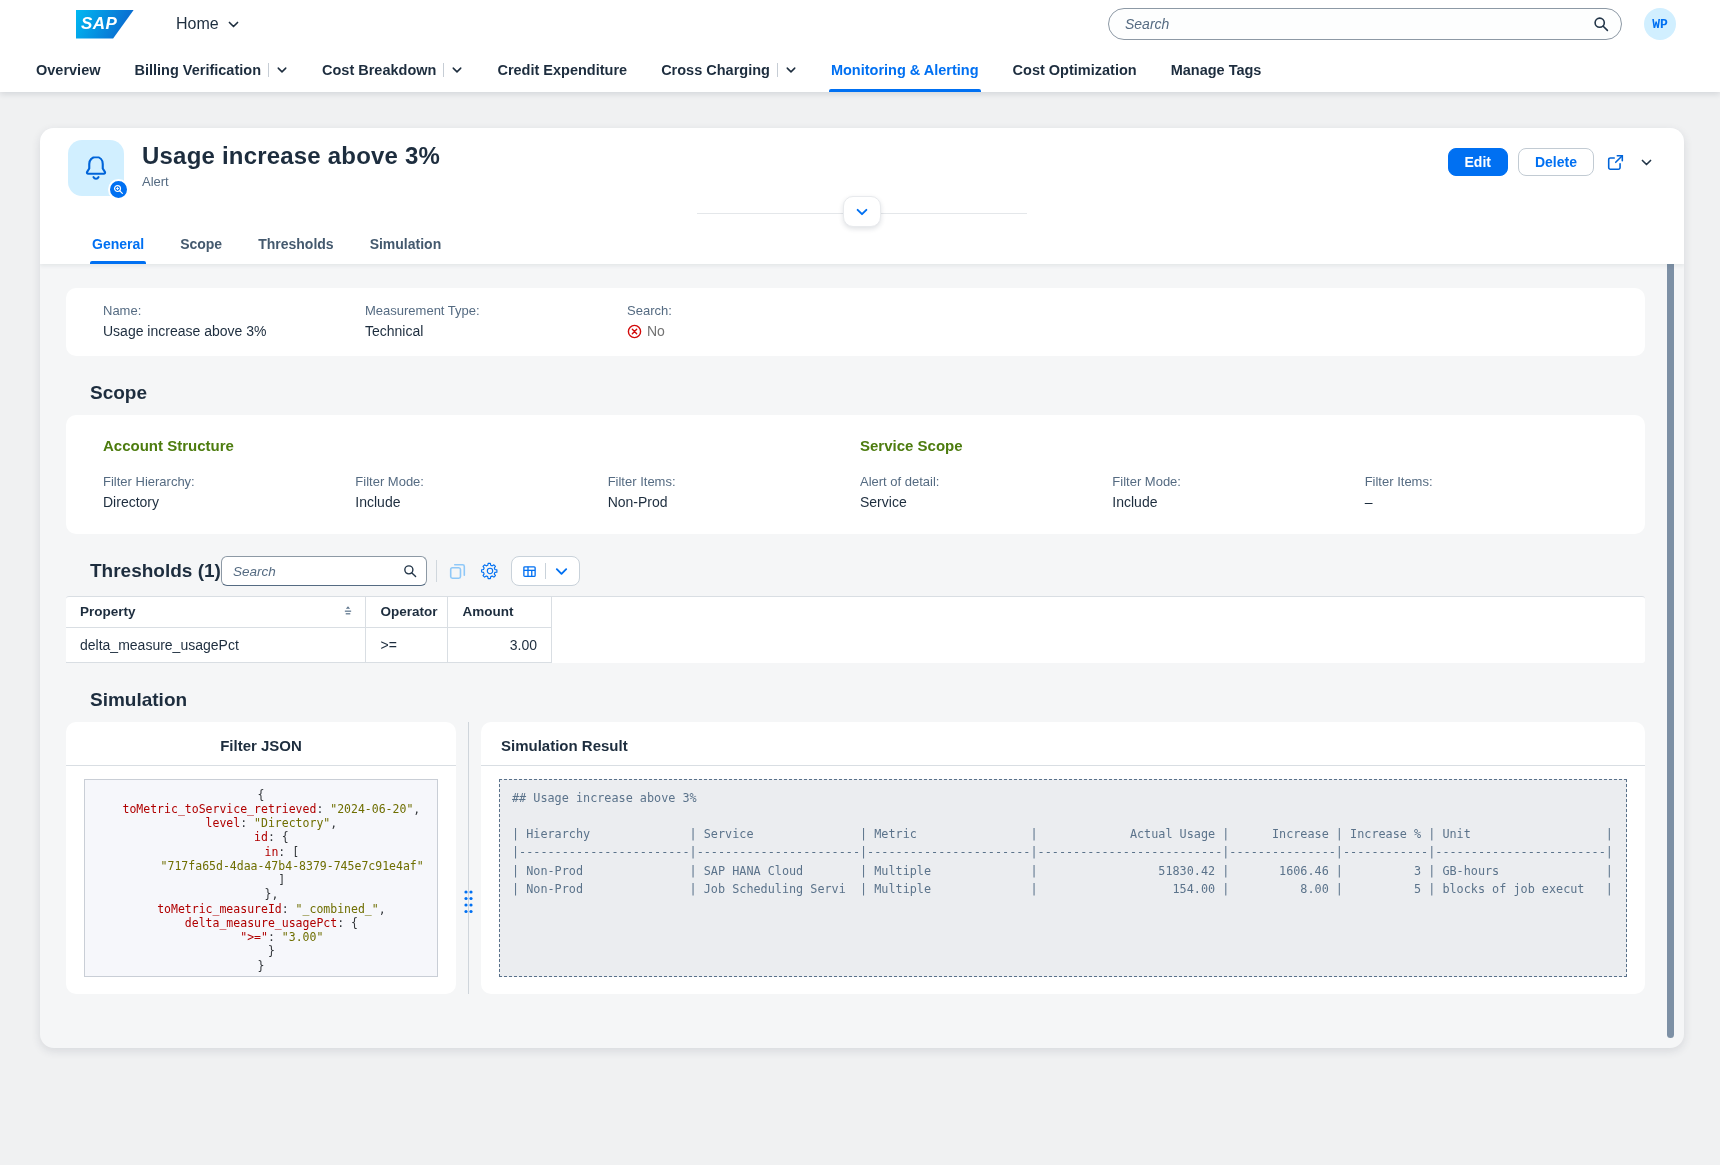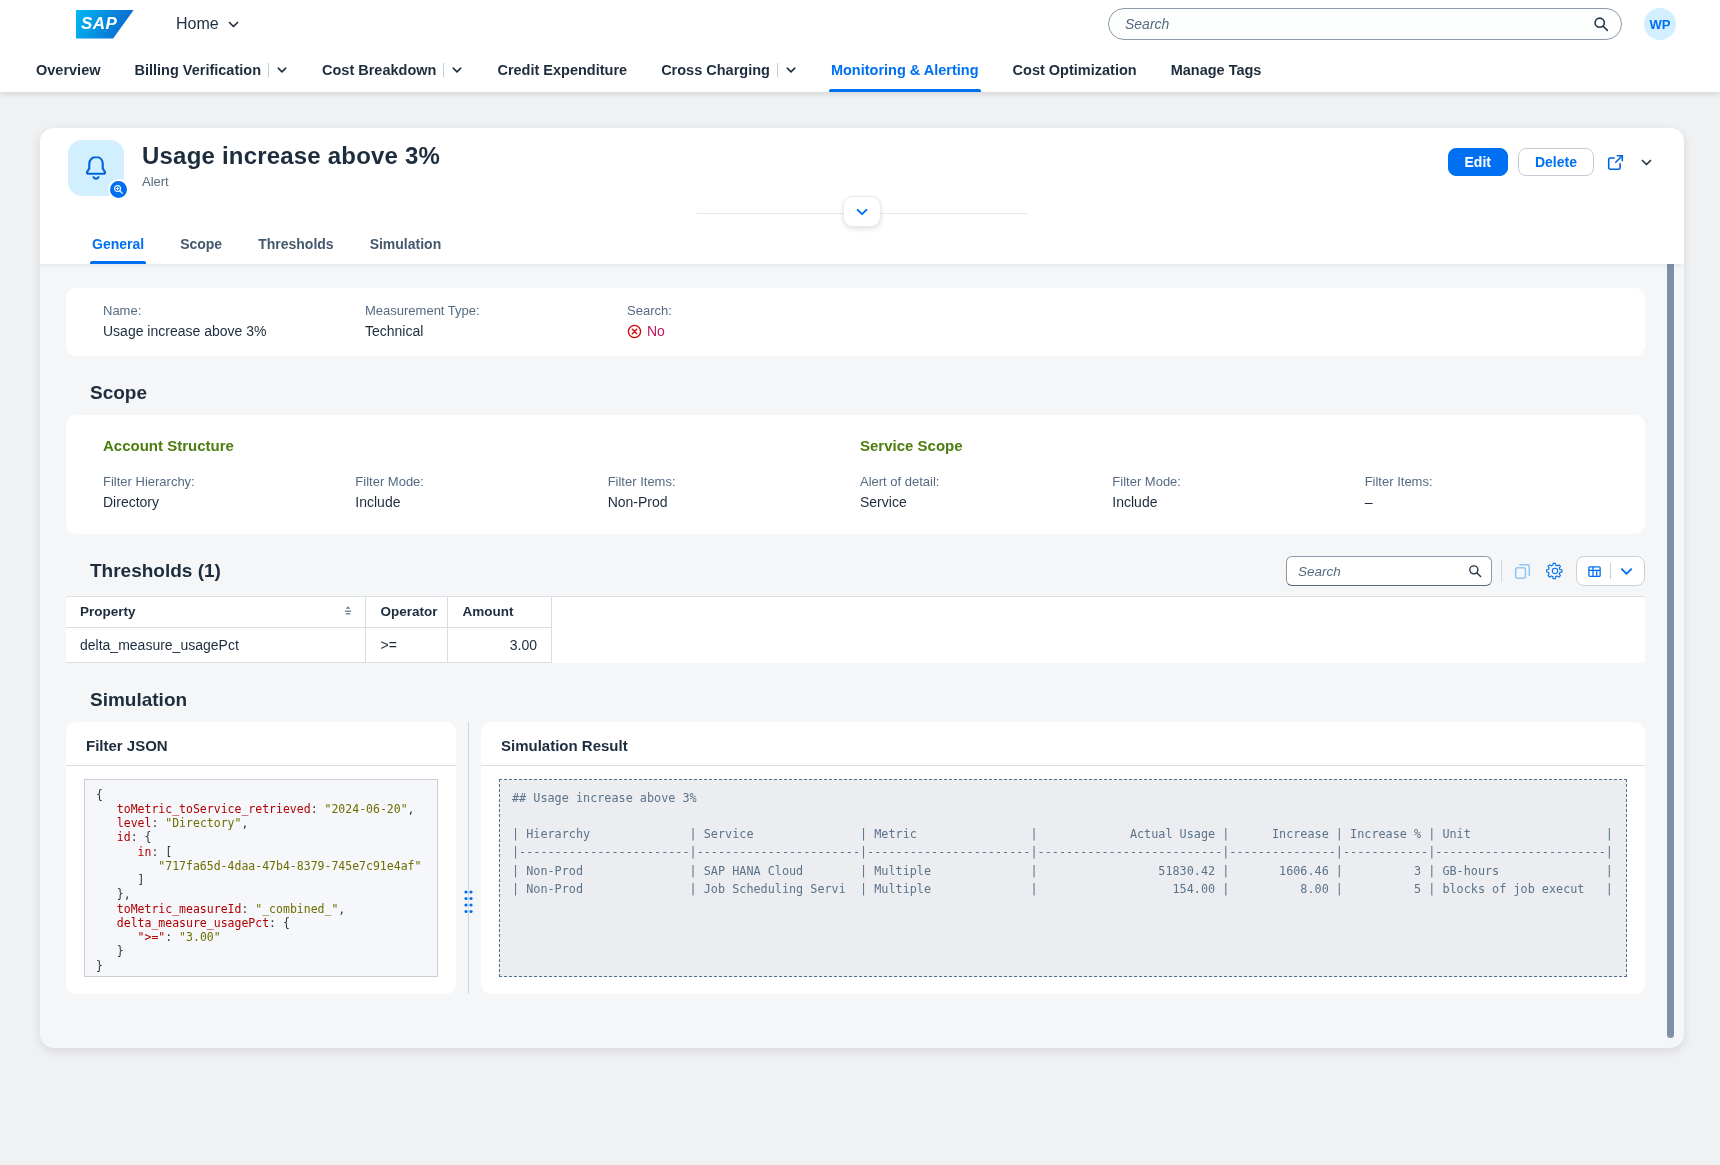--- a/index.html
+++ b/index.html
@@ -43,21 +43,21 @@
   }
   .shell-search input {
     flex:1; border:none; outline:none; background:transparent;
     font-family:inherit; font-size:14px; color:#1d2d3e;
   }
   .shell-search input::placeholder { font-style:italic; color:#556b82; }
   .shell-search svg { width:16px; height:16px; color:#223548; cursor:pointer; }
   .avatar {
     margin-left:22px; width:32px; height:32px; border-radius:50%;
     background:#d1efff; color:#0070f2; font-size:13px; font-weight:bold;
-    display:flex; align-items:center; justify-content:center; cursor:pointer;
+    display:flex; align-items:center; justify-content:center; cursor:pointer;font-family:Liberation Mono, monospace;
   }
 
   
   .navbar {
     height:44px; background:#fff;
     display:flex; align-items:stretch; gap:34px;
     padding:0 36px;
     box-shadow:0 2px 6px rgba(29,45,62,.14);
     position:relative; z-index:4;
   }
@@ -146,30 +146,30 @@
   
   .card-body { padding:24px 39px 0 26px; }
   .panel { background:#fff; border-radius:10px; }
 
   .general-panel {
     padding:15px 28px 17px 37px;
     display:grid; grid-template-columns:262px 262px 1fr;
   }
   .f-label { font-size:13px; color:#556b82; }
   .f-value { font-size:14px; color:#1d2d3e; margin-top:5px; }
-  .f-value.negative { color:#be185d; display:flex; align-items:center; gap:5px; }
+  .f-value.negative { color:#737373; display:flex; align-items:center; gap:5px; }
   .f-value.negative svg { width:15px; height:15px; color:#d20a0a; }
 
   .sec-heading { font-size:19px; font-weight:bold; color:#1d2d3e; margin:26px 0 11px 24px; }
 
   .scope-panel { padding:22px 28px 24px 37px; display:grid; grid-template-columns:repeat(6,1fr); row-gap:20px; }
   .group-title { font-size:15px; font-weight:bold; color:#4d7c0f; grid-column:span 3; }
 
   
-  .thr-head { display:flex; align-items:flex-end; justify-content:space-between; }
+  .thr-head { display:flex; align-items:flex-end; justify-content:flex-start; }
   .thr-head .sec-heading { margin-bottom:6px; }
   .thr-toolbar { display:flex; align-items:center; gap:9px; margin-bottom:2px; }
   .thr-search {
     width:206px; height:30px; background:#fff;
     border:1px solid #8d99a5; border-bottom-color:#556b82; border-radius:6px;
     display:flex; align-items:center; padding:0 9px 0 11px;
   }
   .thr-search input {
     flex:1; min-width:0; border:none; outline:none; background:transparent;
     font-family:inherit; font-size:13.5px; color:#1d2d3e;
@@ -196,21 +196,21 @@
     text-align:left; padding:0 10px 0 14px; cursor:pointer;
   }
   .thr-table td { height:35px; font-size:14px; color:#1d2d3e; padding:0 14px; }
   .col-prop { width:302px; } .col-op { width:80px; } .col-amt { width:104px; }
   .th-inner { display:flex; align-items:flex-start; justify-content:space-between; }
   .th-inner svg { width:14px; height:14px; color:#5b738b; }
   .num { text-align:right; }
 
   
   .sim-row { display:flex; margin-top:0; height:272px; }
-  .sim-left { width:390px; }
+  .sim-left { width:390px;text-align:center; }
   .sim-right { flex:1; }
   .sim-panel-head { font-size:15px; font-weight:bold; color:#1d2d3e; padding:15px 20px 11px; }
   .sim-hr { border:none; border-top:1px solid #d9dee3; }
   .splitter {
     width:25px; position:relative; cursor:col-resize;
     display:flex; align-items:center; justify-content:center;
   }
   .splitter::before { content:""; position:absolute; top:0; bottom:0; left:12px; border-left:1px solid #cfd5db; }
   .splitter svg { position:relative; z-index:1; width:13px; height:28px; color:#0070f2; margin-top:88px; }
   .code {

